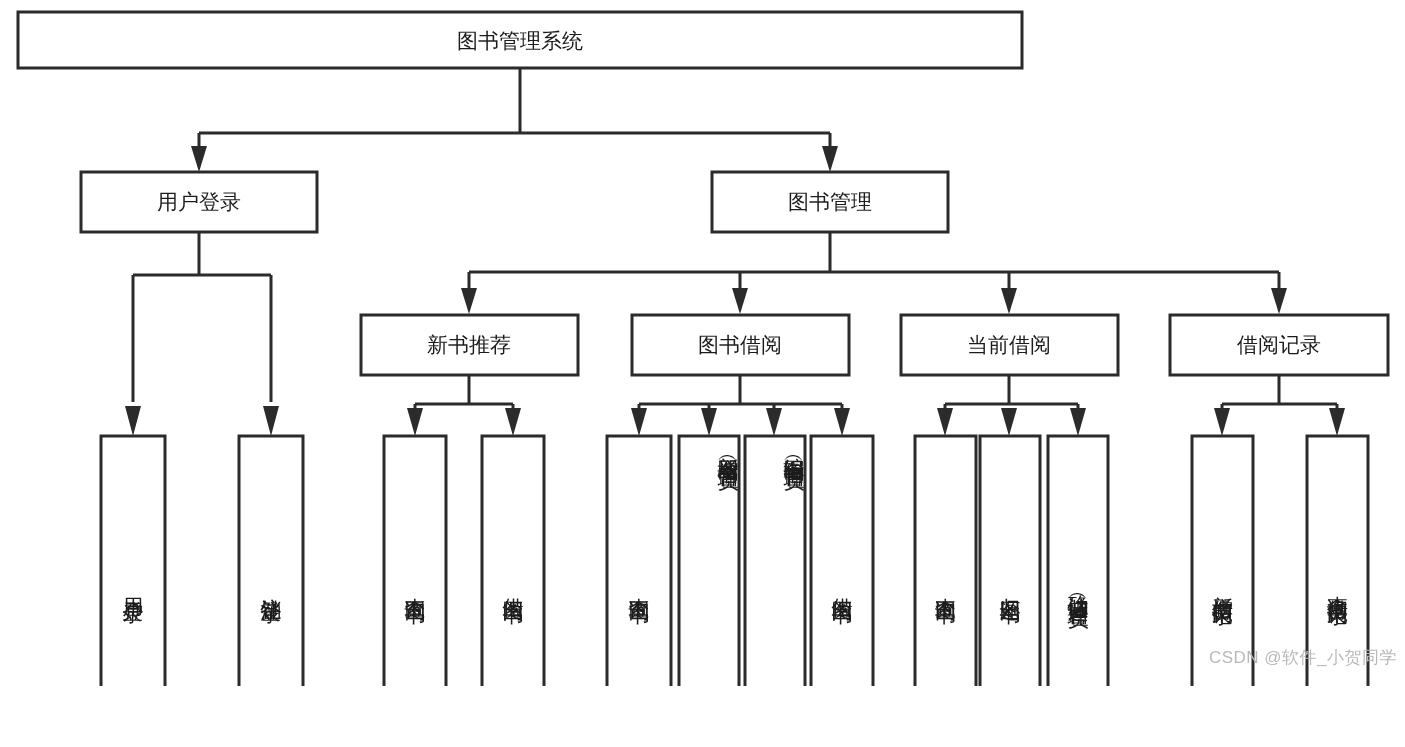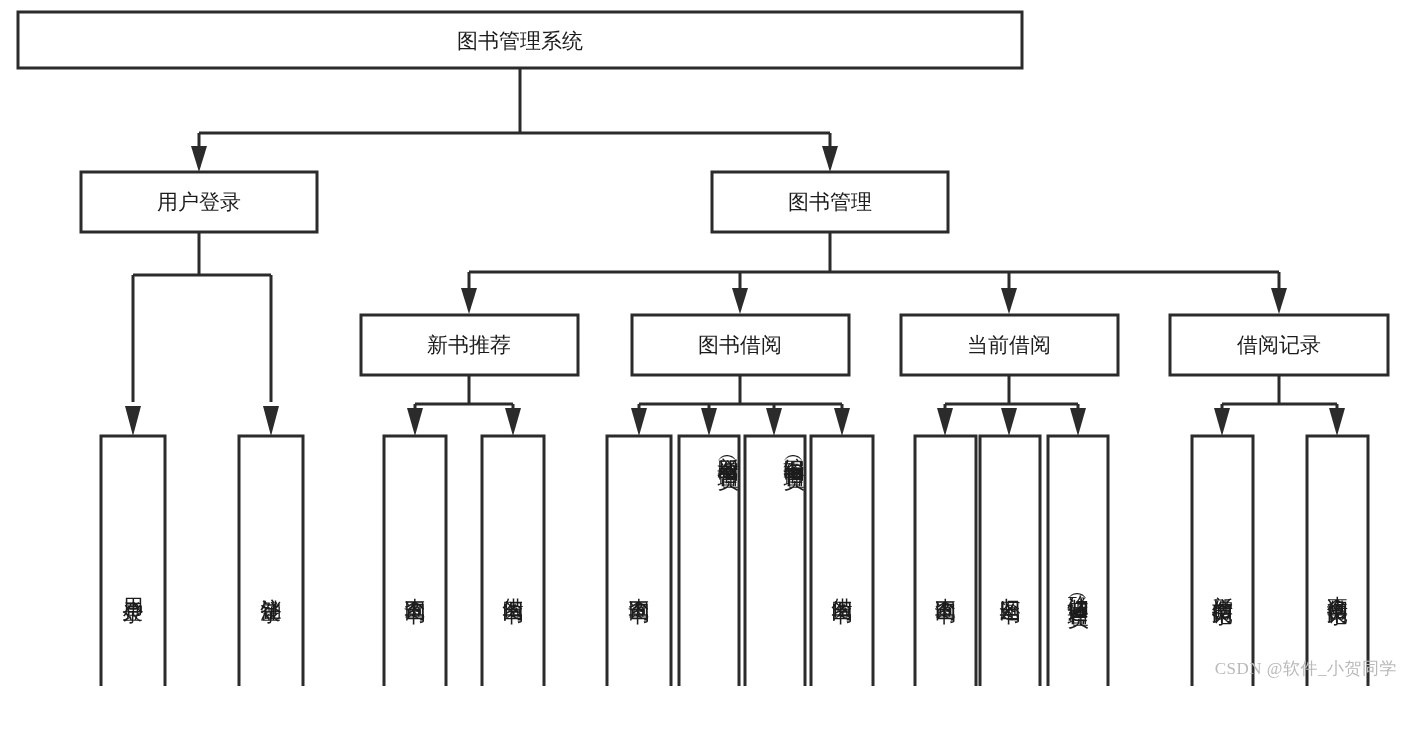--- a/index.html
+++ b/index.html
@@ -60,22 +60,22 @@
     line-height: 1.05;
     color: #1c1c1c;
     letter-spacing: 2px;
     white-space: nowrap;
     text-align: center;
     pointer-events: none;
   }
   .watermark {
     position: absolute;
     right: 8px;
-    bottom: 6px;
-    font-family: Liberation Serif, serif;
+    bottom: 17px;
+    font-family: Liberation Sans, sans-serif;
     font-size: 17px;
     color: #b9b9b9;
     white-space: nowrap;
     letter-spacing: 0.5px;
   }
 </style>
 </head>
 <body>
 
 <div id="diagram-root">

